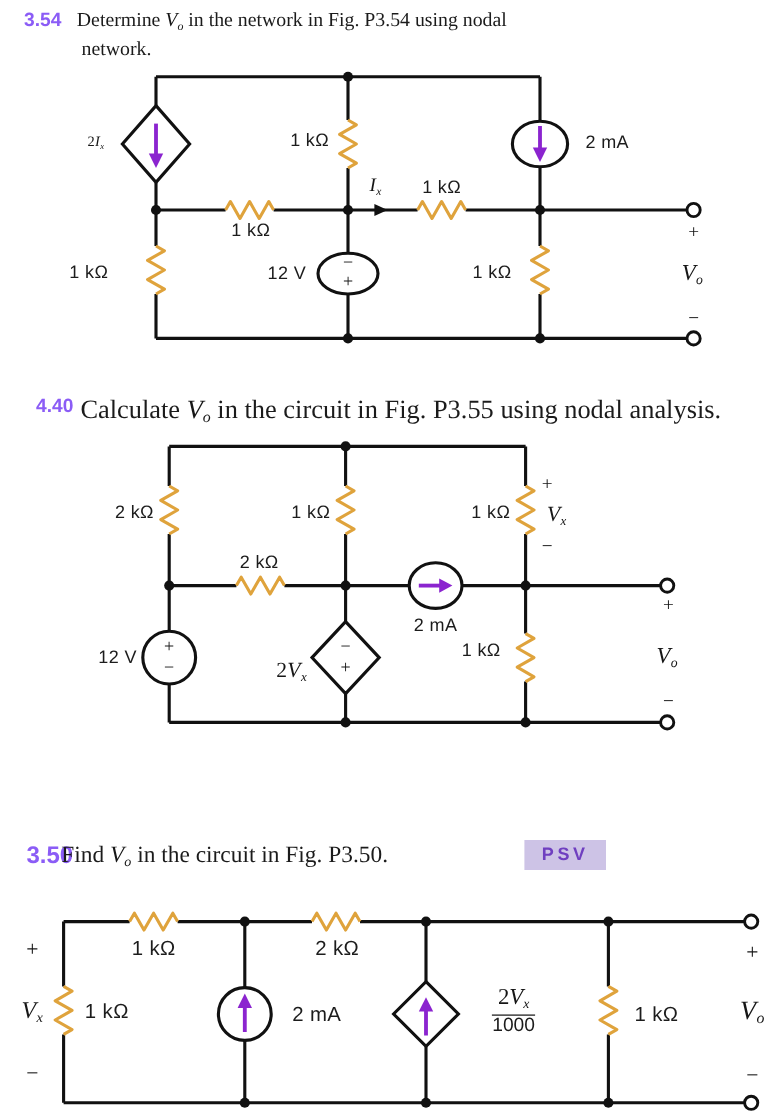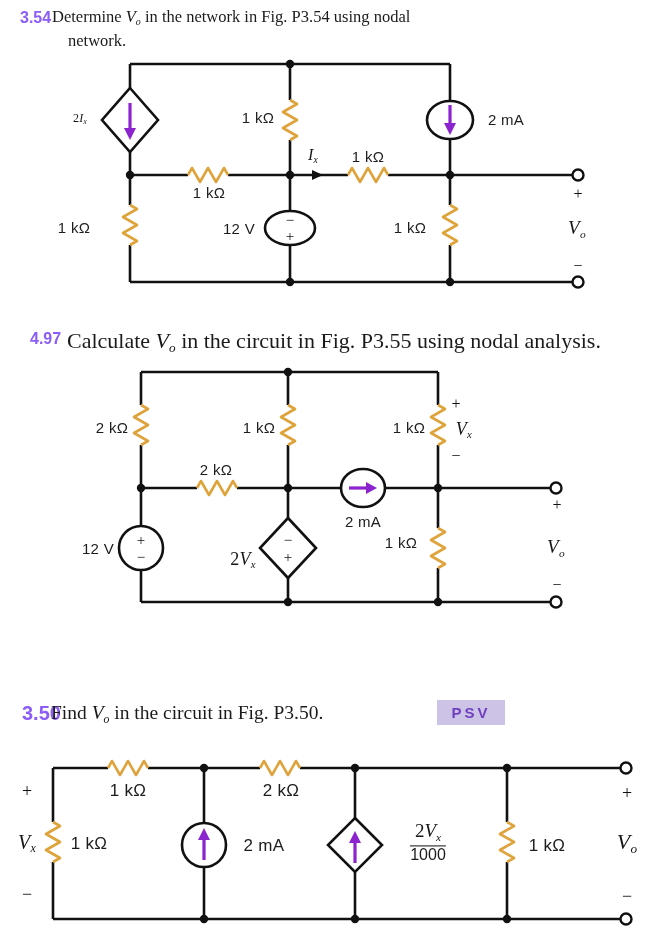--- a/index.html
+++ b/index.html
@@ -149,21 +149,21 @@
           <circle cx="507" cy="768" r="4.2"></circle>
         <circle cx="204" cy="919" r="4.2"></circle>
           <circle cx="355" cy="919" r="4.2"></circle>
           <circle cx="507" cy="919" r="4.2"></circle>
       </g>
     </g>
   </svg>
 
   <div>
     <span class="hdr-num" style="left:8px;top:8px;font-size:16px;">3.54</span>
-    <div class="hdr-text" style="left:52px;top:7px;font-size:16.5px;">
+    <div class="hdr-text" style="left:64px;top:7px;font-size:16.5px;">
       <span>Determine </span><span class="var"><span>V</span><sub>o</sub></span><span> in the network in Fig. P3.54 using nodal</span>
     </div>
     <div class="hdr-text" style="left:68px;top:31px;font-size:16.5px;">network.</div>
   </div>
 
   <span class="lbl var" style="left:80px;top:119px;font-size:12px;"><span class="pfx">2</span><span>I</span><sub>x</sub></span>
   <span class="lbl" style="left:258px;top:117px;">1 kΩ</span>
   <span class="lbl" style="left:506px;top:119px;">2 mA</span>
   <span class="lbl var" style="left:313px;top:156px;font-size:16px;"><span>I</span><sub>x</sub></span>
   <span class="lbl" style="left:368px;top:156px;">1 kΩ</span>
@@ -171,21 +171,21 @@
   <span class="lbl" style="left:74px;top:227px;">1 kΩ</span>
   <span class="lbl" style="left:239px;top:228px;">12 V</span>
   <span class="mark sm" style="left:290px;top:220px;">−</span>
   <span class="mark sm" style="left:290px;top:236px;">+</span>
   <span class="lbl" style="left:410px;top:227px;">1 kΩ</span>
   <span class="mark" style="left:578px;top:194px;">+</span>
   <span class="lbl var" style="left:577px;top:229px;font-size:19px;"><span>V</span><sub>o</sub></span>
   <span class="mark" style="left:578px;top:266px;">−</span>
 
   <div>
-    <span class="hdr-num" style="left:18px;top:329px;font-size:16px;">4.97</span>
+    <span class="hdr-num" style="left:18px;top:329px;font-size:16px;">4.40</span>
     <div class="hdr-text" style="left:67px;top:328px;font-size:22px;">
       <span>Calculate </span><span class="var"><span>V</span><sub>o</sub></span><span> in the circuit in Fig. P3.55 using nodal analysis.</span>
     </div>
   </div>
 
   <span class="lbl" style="left:112px;top:427px;">2 kΩ</span>
   <span class="lbl" style="left:259px;top:427px;">1 kΩ</span>
   <span class="lbl" style="left:409px;top:427px;">1 kΩ</span>
   <span class="mark" style="left:456px;top:404px;">+</span>
   <span class="lbl var" style="left:464px;top:430px;font-size:18px;"><span>V</span><sub>x</sub></span>

